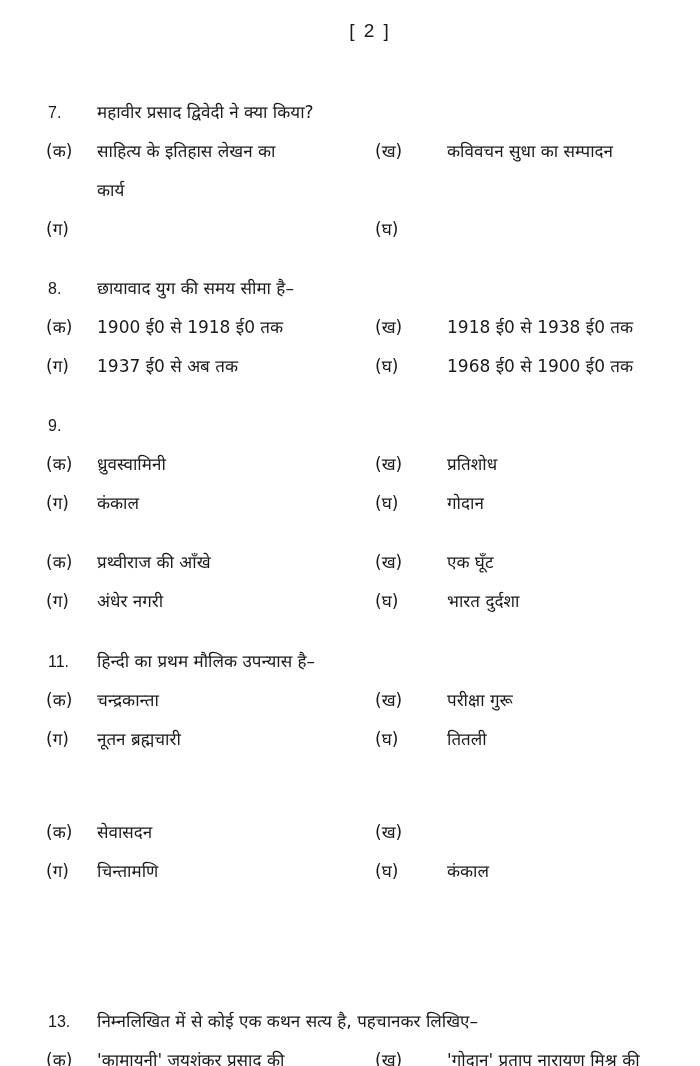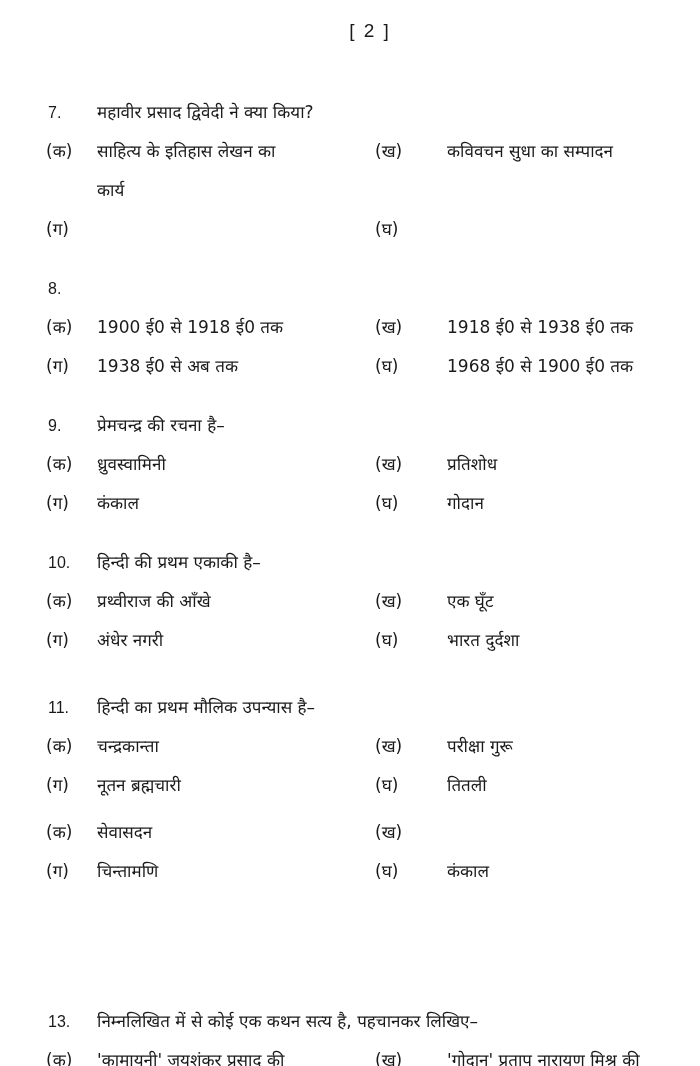--- a/index.html
+++ b/index.html
@@ -44,74 +44,70 @@
   </div>
   <div class="line">
     <span class="lbl l">(ग)</span>
     <span class="lbl r">(घ)</span>
   </div>
 </div>
 
 <div class="q" style="top:269px;">
   <div class="line">
     <span class="qnum">8.</span>
+    <span class="qtext">छायावाद युग की समय सीमा है–</span>
   </div>
   <div class="line">
     <span class="lbl l">(क)</span>
     <span class="opt l">1900 ई0 से 1918 ई0 तक</span>
     <span class="lbl r">(ख)</span>
     <span class="opt r">1918 ई0 से 1938 ई0 तक</span>
   </div>
   <div class="line">
     <span class="lbl l">(ग)</span>
-    <span class="opt l">1938 ई0 से अब तक</span>
+    <span class="opt l">1937 ई0 से अब तक</span>
     <span class="lbl r">(घ)</span>
     <span class="opt r">1968 ई0 से 1900 ई0 तक</span>
   </div>
 </div>
 
 <div class="q" style="top:406px;">
   <div class="line">
     <span class="qnum">9.</span>
-    <span class="qtext">प्रेमचन्द्र की रचना है–</span>
   </div>
   <div class="line">
     <span class="lbl l">(क)</span>
     <span class="opt l">ध्रुवस्वामिनी</span>
     <span class="lbl r">(ख)</span>
     <span class="opt r">प्रतिशोध</span>
   </div>
   <div class="line">
     <span class="lbl l">(ग)</span>
     <span class="opt l">कंकाल</span>
     <span class="lbl r">(घ)</span>
     <span class="opt r">गोदान</span>
   </div>
 </div>
 
 <div class="q" style="top:543px;">
   <div class="line">
-    <span class="qnum">10.</span>
-    <span class="qtext">हिन्दी की प्रथम एकाकी है–</span>
-  </div>
-  <div class="line">
     <span class="lbl l">(क)</span>
     <span class="opt l">प्रथ्वीराज की आँखे</span>
     <span class="lbl r">(ख)</span>
     <span class="opt r">एक घूँट</span>
   </div>
   <div class="line">
     <span class="lbl l">(ग)</span>
     <span class="opt l">अंधेर नगरी</span>
     <span class="lbl r">(घ)</span>
     <span class="opt r">भारत दुर्दशा</span>
   </div>
 </div>
 
-<div class="q" style="top:688px;">
+<div class="q" style="top:642px;">
   <div class="line">
     <span class="qnum">11.</span>
     <span class="qtext">हिन्दी का प्रथम मौलिक उपन्यास है–</span>
   </div>
   <div class="line">
     <span class="lbl l">(क)</span>
     <span class="opt l">चन्द्रकान्ता</span>
     <span class="lbl r">(ख)</span>
     <span class="opt r">परीक्षा गुरू</span>
   </div>

